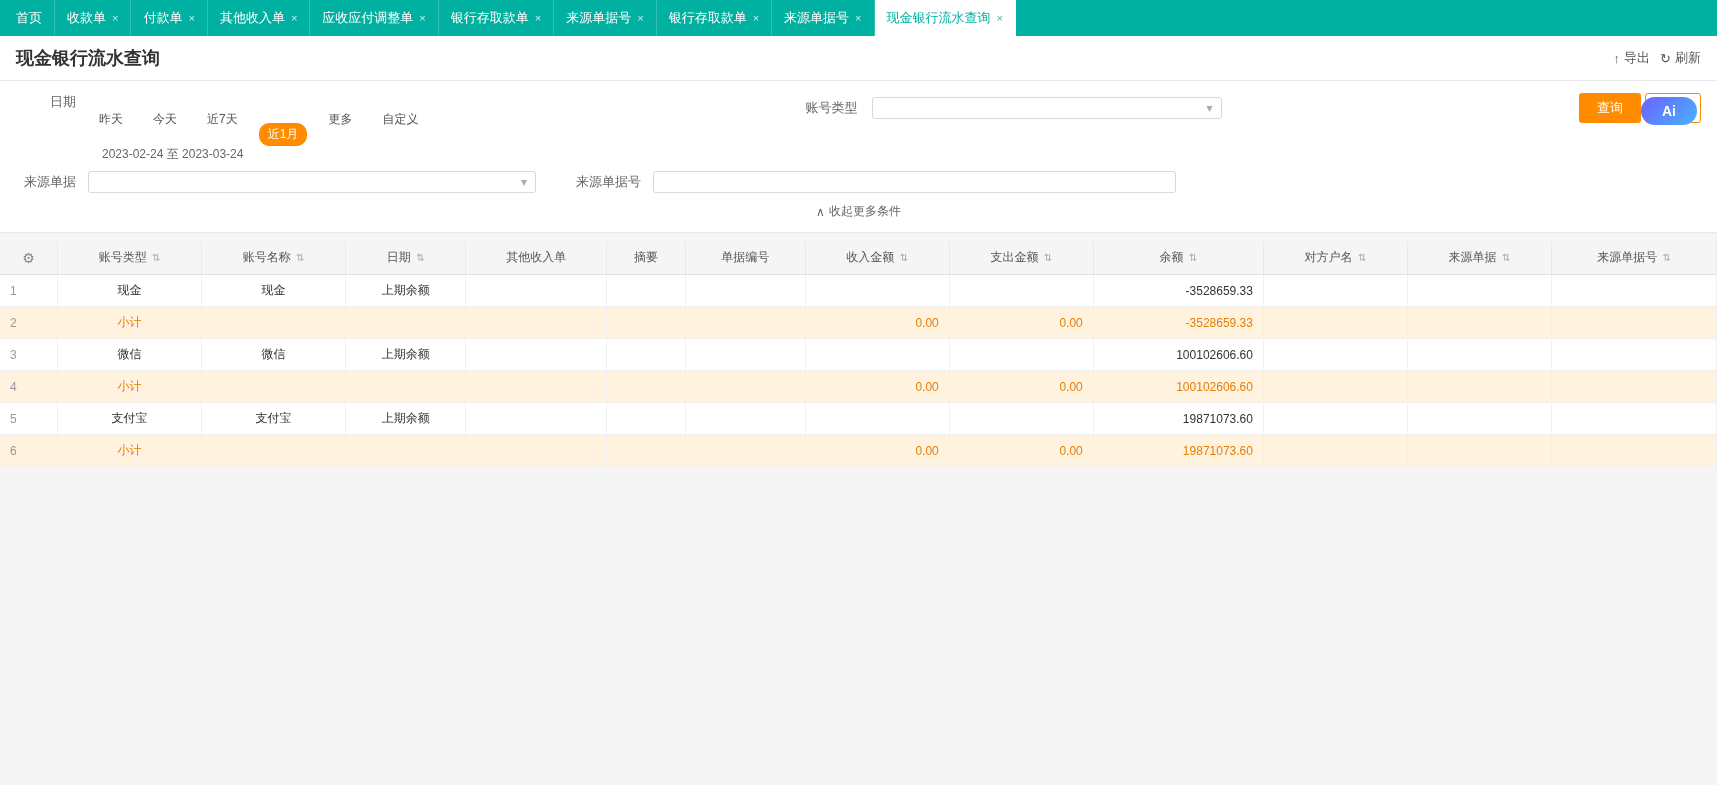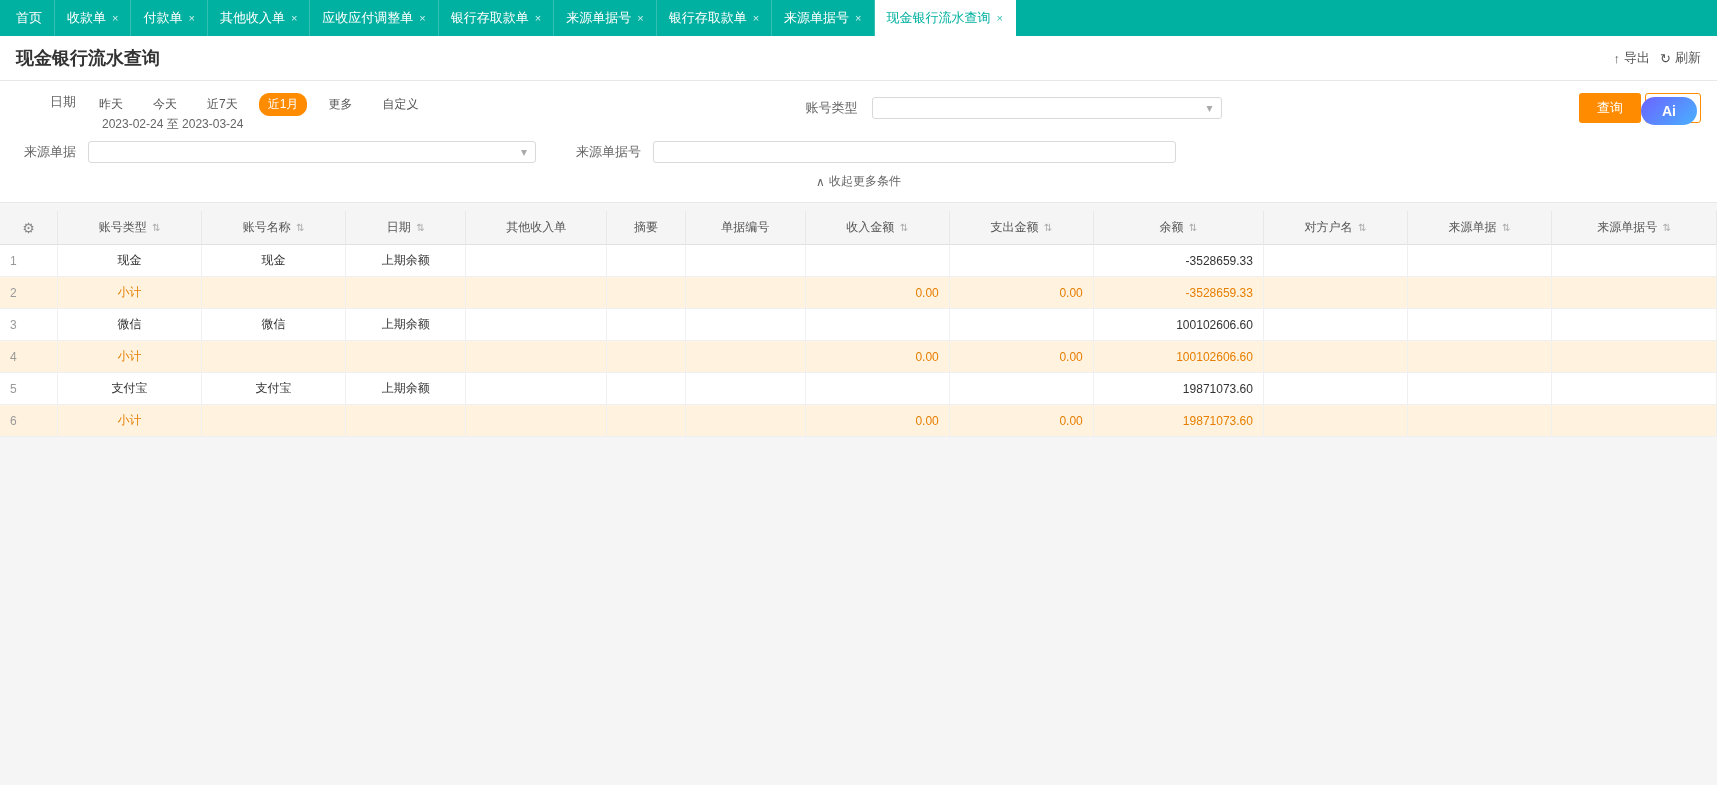--- a/index.html
+++ b/index.html
@@ -83,20 +83,21 @@
       cursor: pointer;
       font-size: 12px;
       color: #555;
       border: 1px solid transparent;
     }
     .date-btn.active {
       background: #ff8c00;
       color: #fff;
       border-color: #ff8c00;
       border-radius: 10px;
+      margin-top: 30px;
     }
     .date-range {
       color: #666;
       font-size: 12px;
       margin-left: 12px;
     }
     .filter-select {
       display: flex;
       align-items: center;
       border: 1px solid #d9d9d9;

